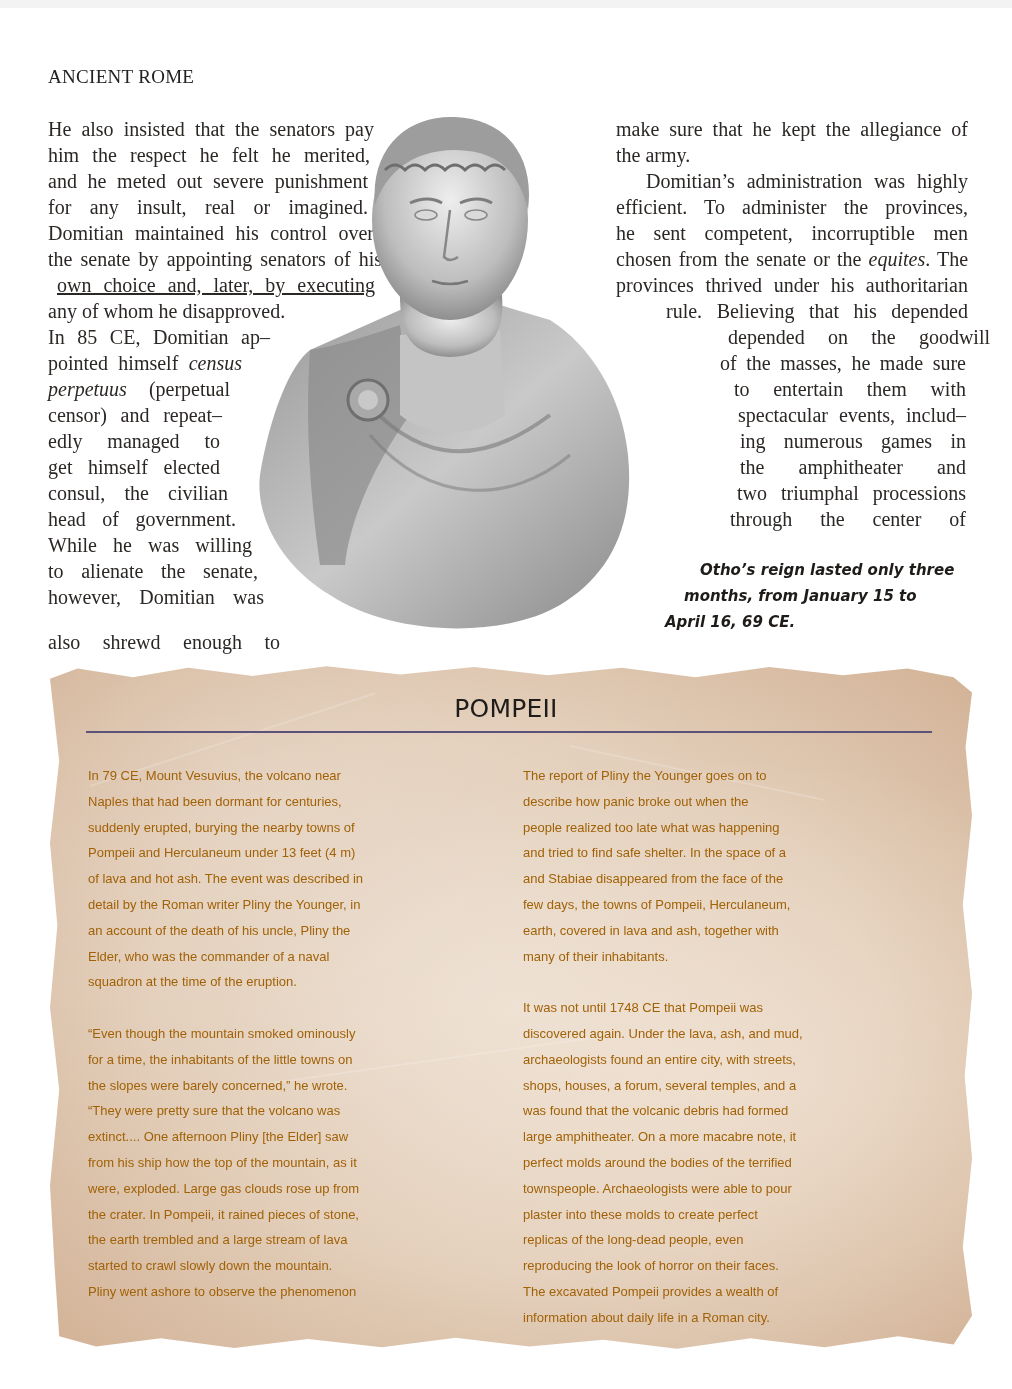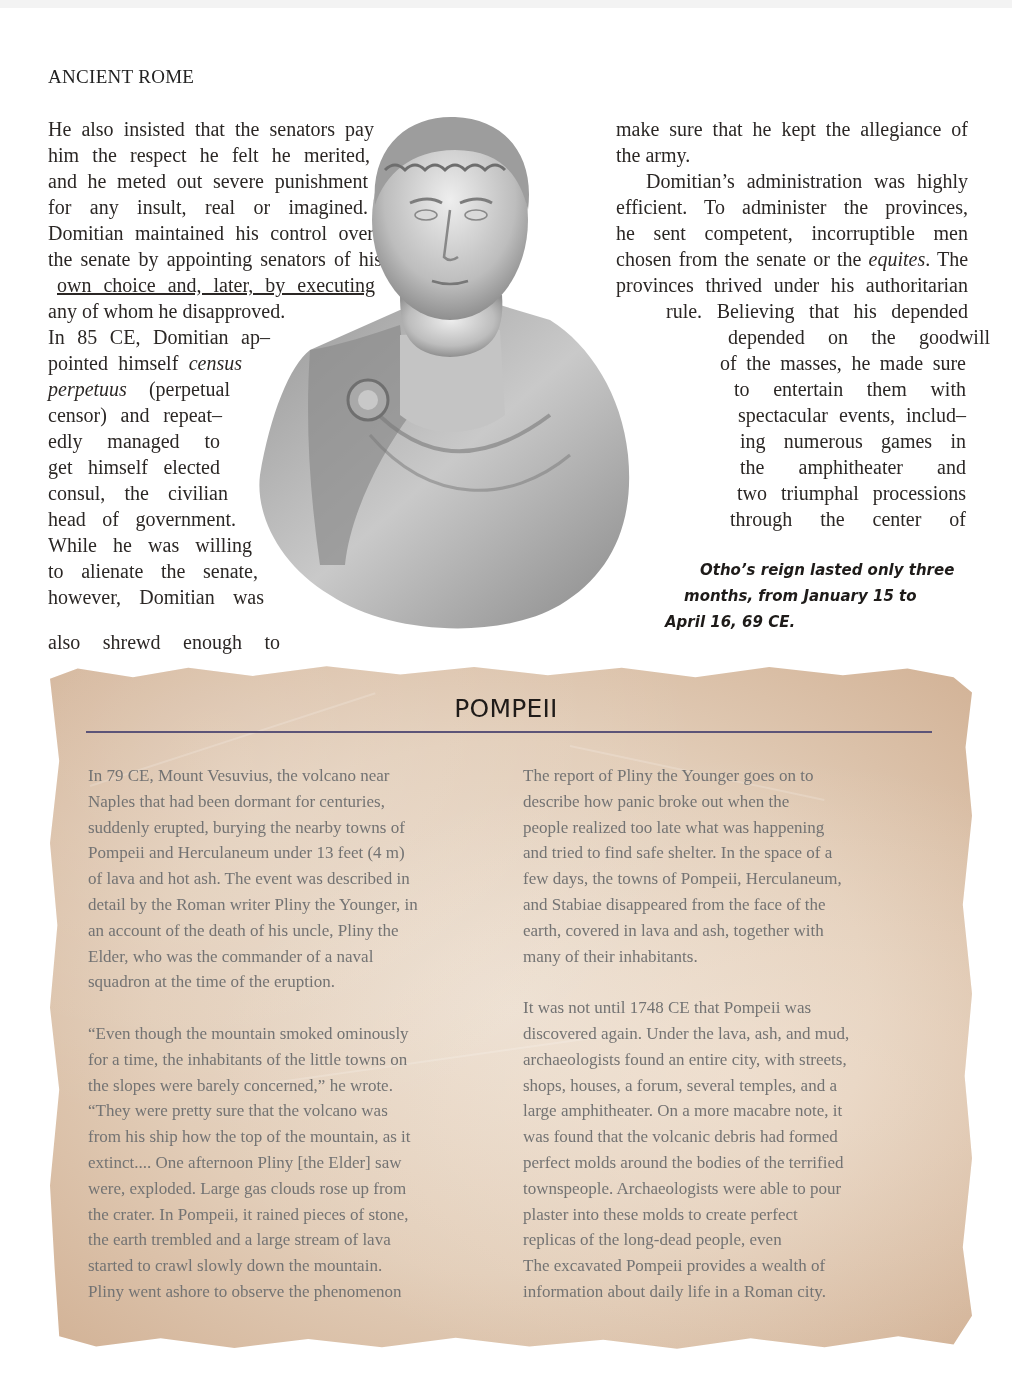--- a/index.html
+++ b/index.html
@@ -40,22 +40,22 @@
     }
     .parchment .streak {
       position: absolute; background: rgba(255,255,255,0.18); height: 2px; transform-origin: left center;
     }
     .sidebar-title {
       position: absolute; left: 0; top: 694px; width: 1012px; text-align: center;
       font-family: "DejaVu Sans", sans-serif; font-size: 25px; color: #1f1b19; letter-spacing: 0.2px;
     }
     .rule { position: absolute; left: 86px; top: 731px; width: 846px; height: 2px; background: #5c5478; }
     .pbody {
-      position: absolute; font-family: Liberation Serif, serif; font-size: 17px; line-height: 25.8px;
-      color: #737373;
+      position: absolute; font-family: Liberation Sans, sans-serif; font-size: 13px; line-height: 25.8px;
+      color: #a16207;
     }
     .pbody p { margin: 0; white-space: nowrap; }
     .pbody p.gap { margin-top: 25.8px; }
   </style>
 </head>
 <body>
 
 <div class="topbar"></div>
 
 <div class="running-head">ANCIENT ROME</div>
@@ -169,43 +169,44 @@
   <p>Pompeii and Herculaneum under 13 feet (4 m)</p>
   <p>of lava and hot ash. The event was described in</p>
   <p>detail by the Roman writer Pliny the Younger, in</p>
   <p>an account of the death of his uncle, Pliny the</p>
   <p>Elder, who was the commander of a naval</p>
   <p>squadron at the time of the eruption.</p>
   <p class="gap">“Even though the mountain smoked ominously</p>
   <p>for a time, the inhabitants of the little towns on</p>
   <p>the slopes were barely concerned,” he wrote.</p>
   <p>“They were pretty sure that the volcano was</p>
+  <p>extinct.... One afternoon Pliny [the Elder] saw</p>
   <p>from his ship how the top of the mountain, as it</p>
-  <p>extinct.... One afternoon Pliny [the Elder] saw</p>
   <p>were, exploded. Large gas clouds rose up from</p>
   <p>the crater. In Pompeii, it rained pieces of stone,</p>
   <p>the earth trembled and a large stream of lava</p>
   <p>started to crawl slowly down the mountain.</p>
   <p>Pliny went ashore to observe the phenomenon</p>
 </div>
 
 <div class="pbody" style="left:523px;top:763px;">
   <p>The report of Pliny the Younger goes on to</p>
   <p>describe how panic broke out when the</p>
   <p>people realized too late what was happening</p>
   <p>and tried to find safe shelter. In the space of a</p>
+  <p>and Stabiae disappeared from the face of the</p>
   <p>few days, the towns of Pompeii, Herculaneum,</p>
-  <p>and Stabiae disappeared from the face of the</p>
   <p>earth, covered in lava and ash, together with</p>
   <p>many of their inhabitants.</p>
   <p class="gap">It was not until 1748 CE that Pompeii was</p>
   <p>discovered again. Under the lava, ash, and mud,</p>
   <p>archaeologists found an entire city, with streets,</p>
   <p>shops, houses, a forum, several temples, and a</p>
+  <p>was found that the volcanic debris had formed</p>
   <p>large amphitheater. On a more macabre note, it</p>
-  <p>was found that the volcanic debris had formed</p>
   <p>perfect molds around the bodies of the terrified</p>
   <p>townspeople. Archaeologists were able to pour</p>
   <p>plaster into these molds to create perfect</p>
   <p>replicas of the long-dead people, even</p>
+  <p>reproducing the look of horror on their faces.</p>
   <p>The excavated Pompeii provides a wealth of</p>
   <p>information about daily life in a Roman city.</p>
 </div>
 
 </body></html>

